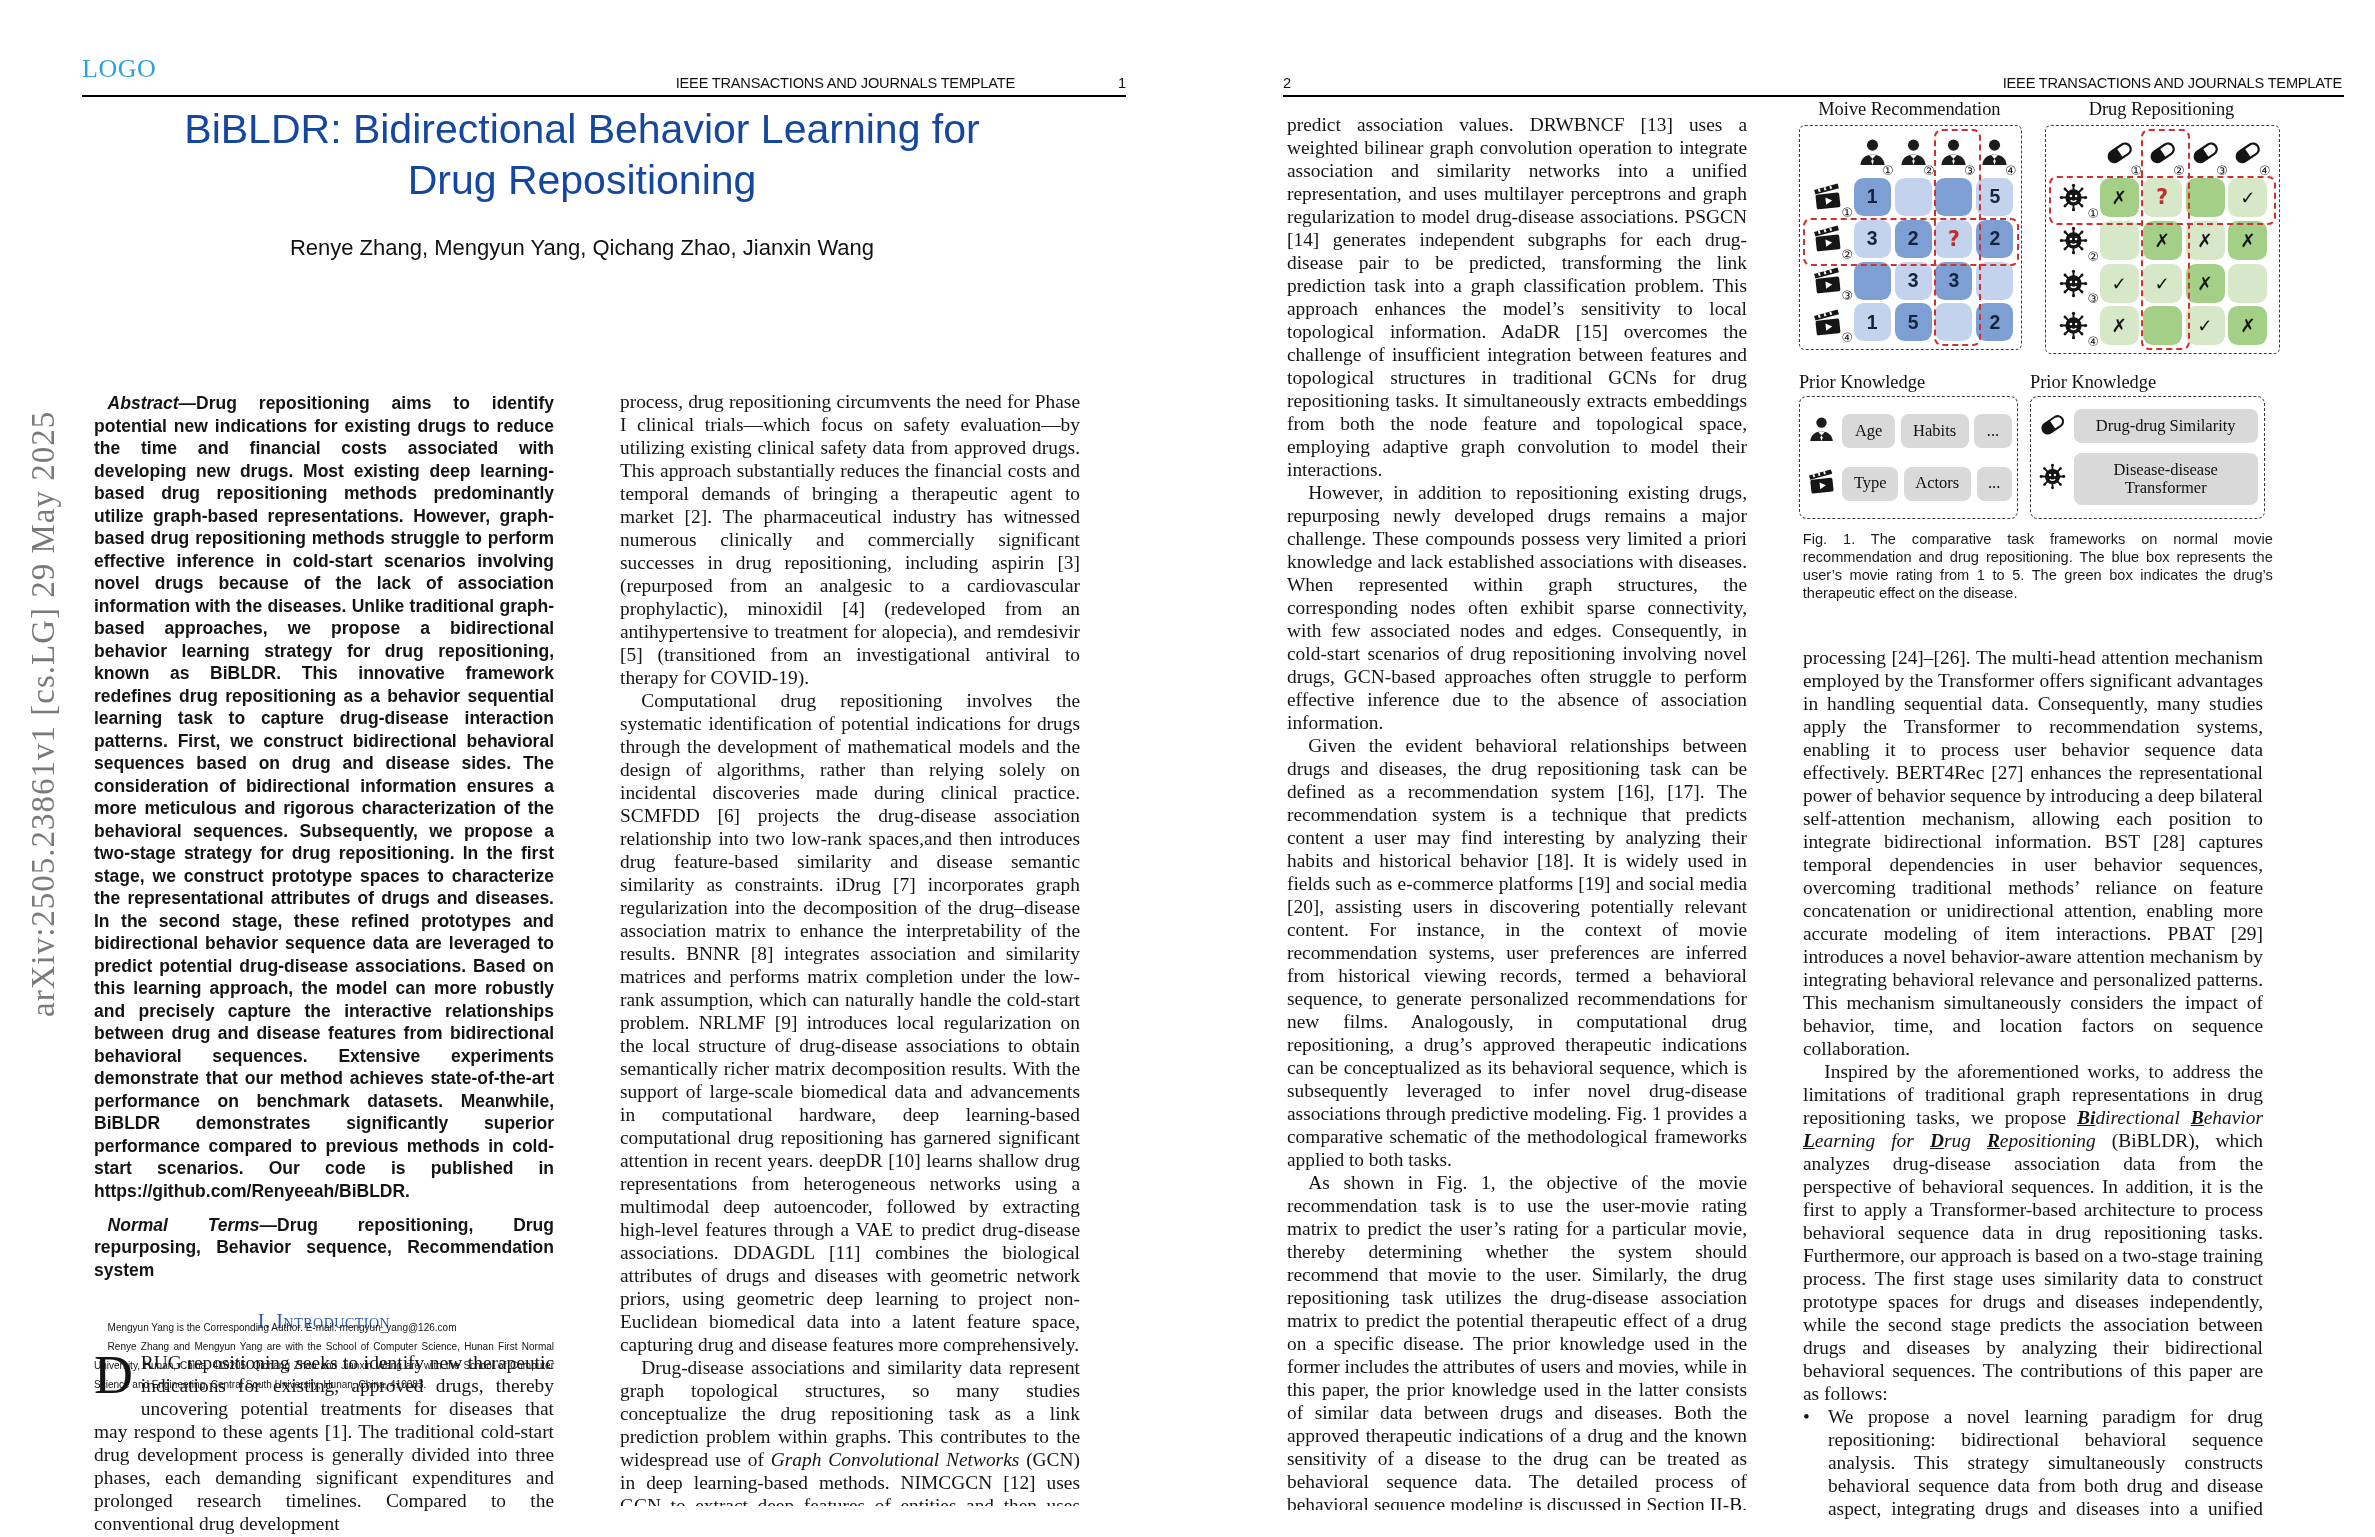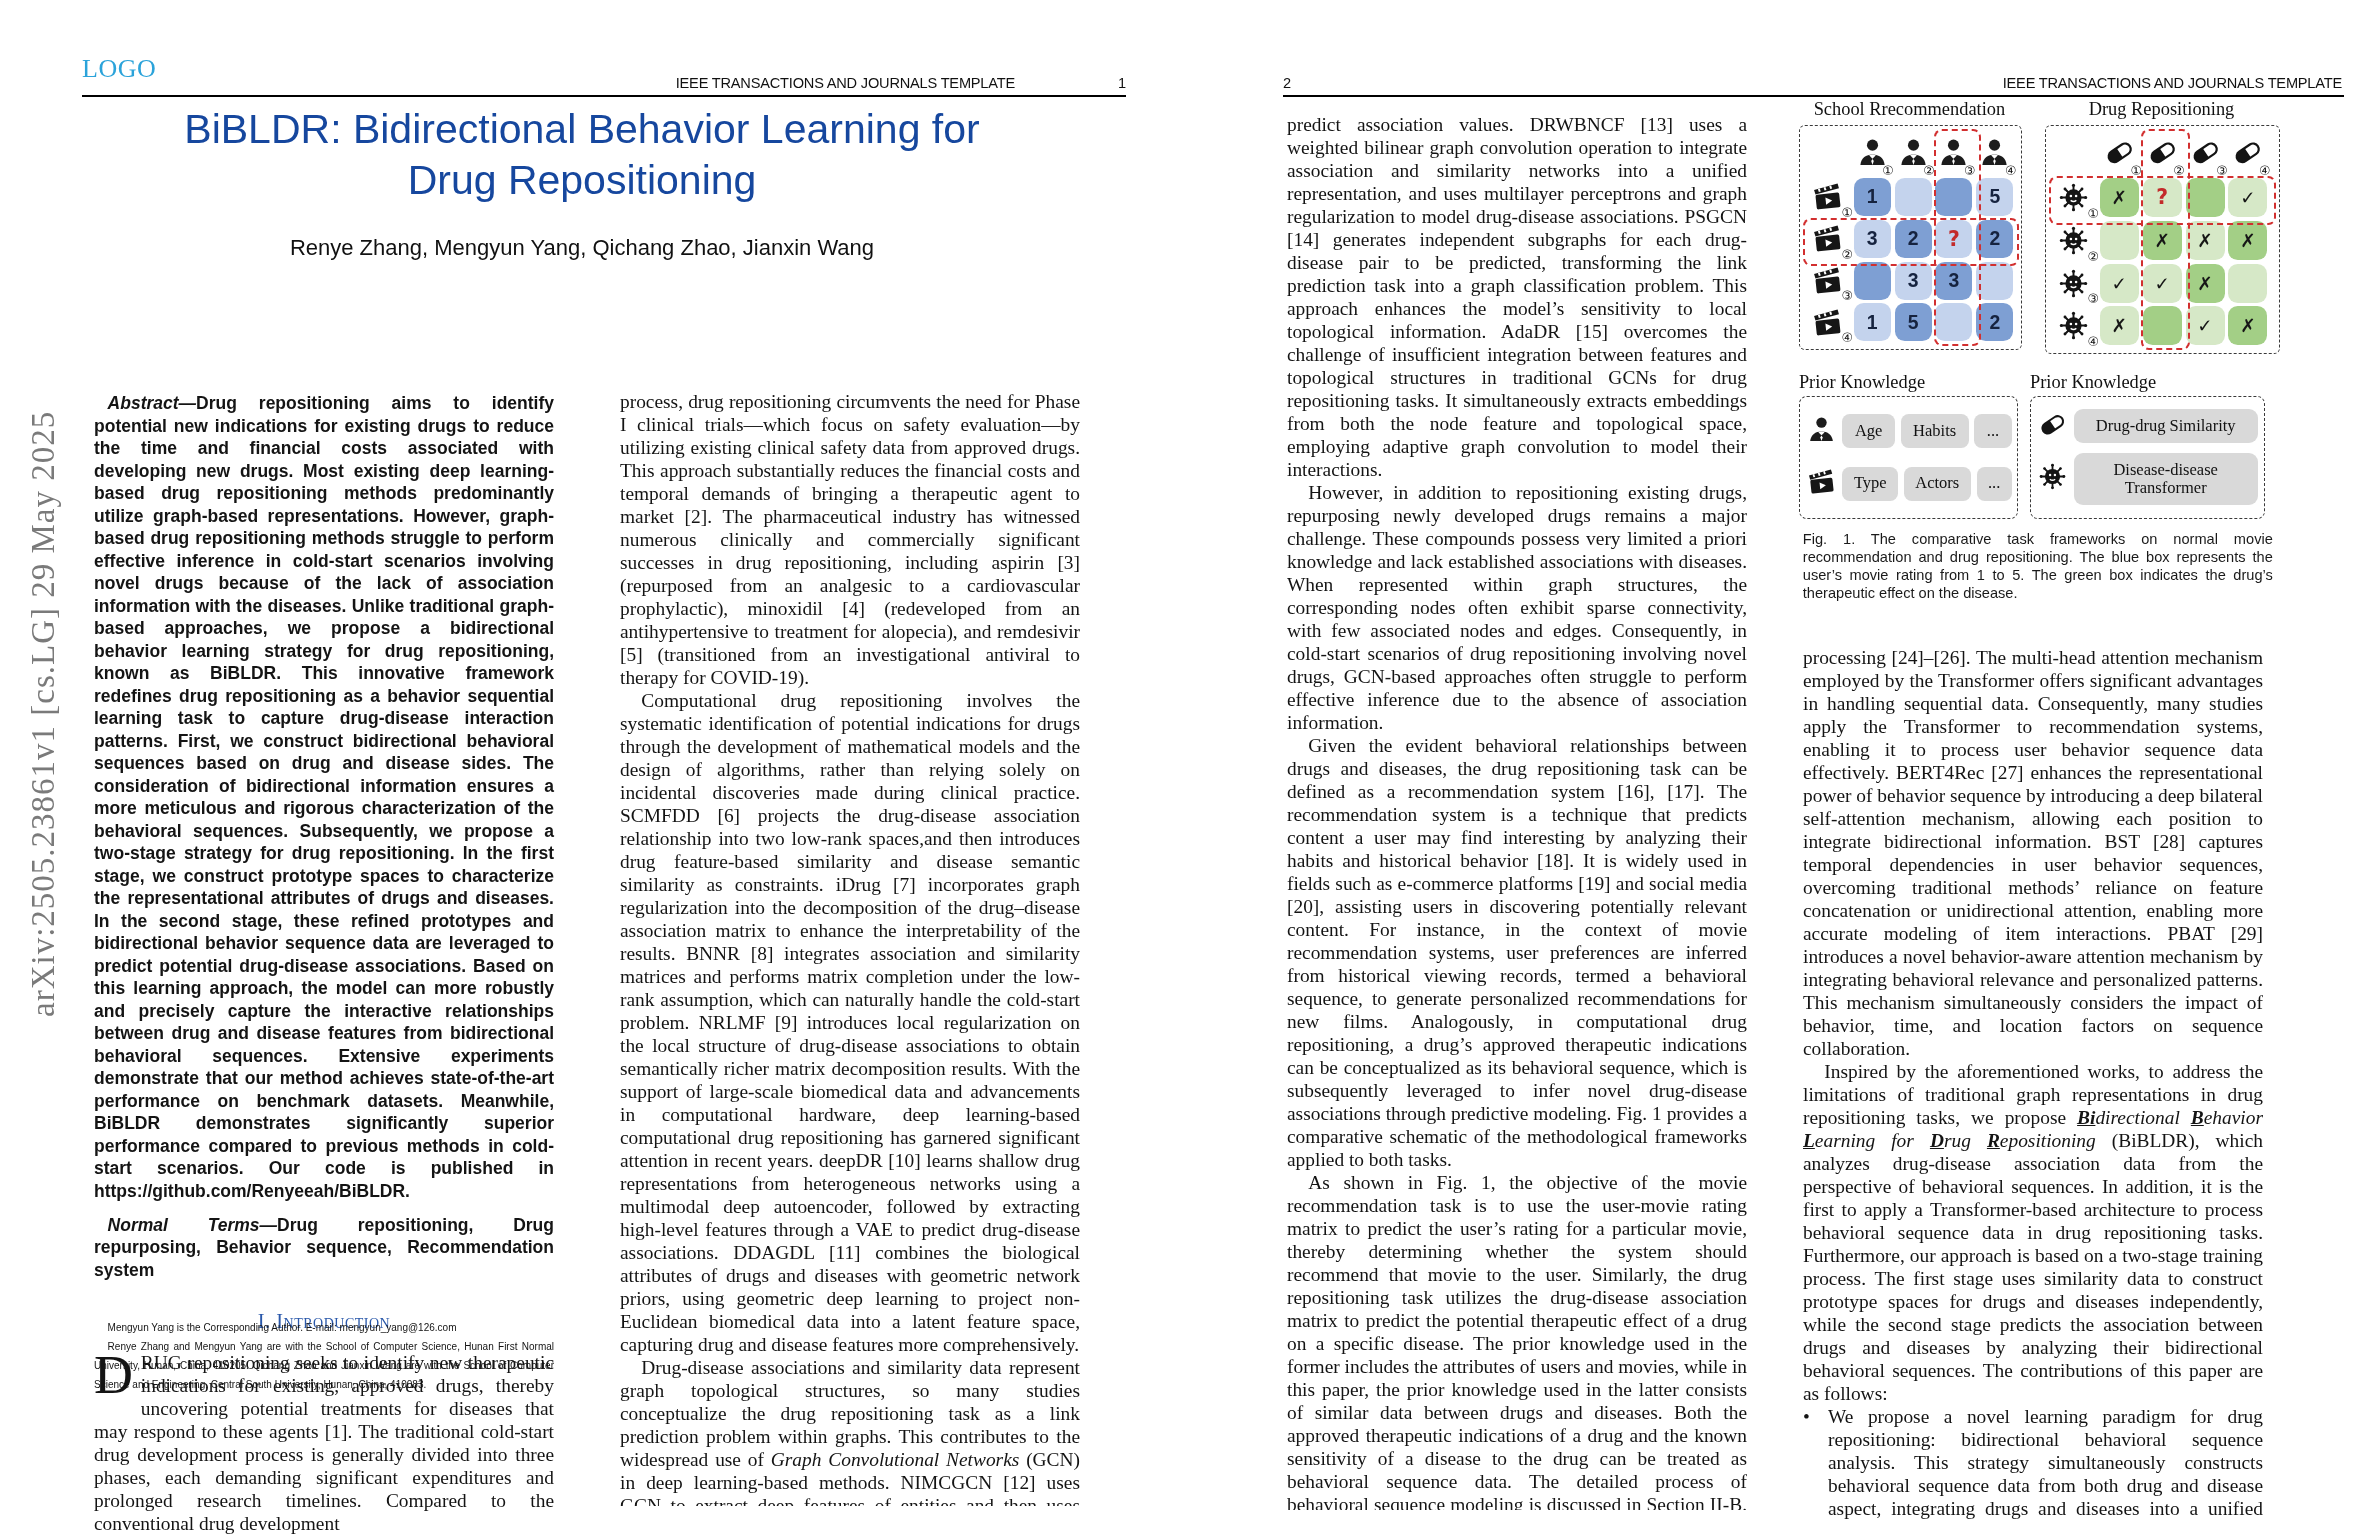--- a/index.html
+++ b/index.html
@@ -63,21 +63,21 @@
   .pk-label{position:absolute;top:273px;font-size:18.4px;color:#111;}
   .pk{position:absolute;top:297px;border:1.9px dashed #3a3a3a;border-radius:7.8px;background:#fff;
       display:flex;flex-direction:column;justify-content:space-around;padding:7.8px 5.8px;}
   .pk.left{left:1.9px;width:206px;height:105px;}
   .pk.right{left:233px;width:221px;height:105px;}
   .pk-row{display:flex;align-items:center;gap:5.8px;}
   .pk-row svg{width:31px;height:29px;flex:0 0 auto;}
   .pk-box{background:#d9d9d9;border-radius:7.8px;font-size:16.5px;color:#111;text-align:center;
           padding:7.8px 5.8px;line-height:18.4px;font-family:"Liberation Serif",serif;}
   .pk.left .pk-box{flex:1 1 auto;}
-  .pk.right .pk-box{flex:1 1 auto;border-radius:9px;}
+  .pk.right .pk-box{flex:1 1 auto;}
   .fig-caption{position:absolute;left:5.8px;top:431px;width:470px;
     font-family:"Liberation Sans",sans-serif;font-size:14.6px;line-height:18px;color:#1a1a1a;text-align:justify;}
 </style>
 </head>
 <body>
 
 <div class="watermark">arXiv:2505.23861v1  [cs.LG]  29 May 2025</div>
 
 <div class="abs logo">LOGO</div>
 <div class="abs hdr" style="left:0;top:75px;width:1015px;text-align:right;">IEEE TRANSACTIONS AND JOURNALS TEMPLATE</div>
@@ -119,21 +119,21 @@
 <div class="abs rule" style="left:1283px;top:95px;width:1061px;"></div>
 
 <div class="abs col body-text" style="left:1287px;top:113px;width:460px;height:1397px;overflow:hidden;" id="p2col1">
     <p class="para"><span class="seg-n">predict association values. DRWBNCF [13] uses a weighted bilinear graph convolution operation to integrate association and similarity networks into a unified representation, and uses multilayer perceptrons and graph regularization to model drug-disease associations. PSGCN [14] generates independent subgraphs for each drug-disease pair to be predicted, transforming the link prediction task into a graph classification problem. This approach enhances the model’s sensitivity to local topological information. AdaDR [15] overcomes the challenge of insufficient integration between features and topological structures in traditional GCNs for drug repositioning tasks. It simultaneously extracts embeddings from both the node feature and topological space, employing adaptive graph convolution to model their interactions.</span></p>
     <p class="para ind"><span class="seg-n">However, in addition to repositioning existing drugs, repurposing newly developed drugs remains a major challenge. These compounds possess very limited a priori knowledge and lack established associations with diseases. When represented within graph structures, the corresponding nodes often exhibit sparse connectivity, with few associated nodes and edges. Consequently, in cold-start scenarios of drug repositioning involving novel drugs, GCN-based approaches often struggle to perform effective inference due to the absence of association information.</span></p>
     <p class="para ind"><span class="seg-n">Given the evident behavioral relationships between drugs and diseases, the drug repositioning task can be defined as a recommendation system [16], [17]. The recommendation system is a technique that predicts content a user may find interesting by analyzing their habits and historical behavior [18]. It is widely used in fields such as e-commerce platforms [19] and social media [20], assisting users in discovering potentially relevant content. For instance, in the context of movie recommendation systems, user preferences are inferred from historical viewing records, termed a behavioral sequence, to generate personalized recommendations for new films. Analogously, in computational drug repositioning, a drug’s approved therapeutic indications can be conceptualized as its behavioral sequence, which is subsequently leveraged to infer novel drug-disease associations through predictive modeling. Fig. 1 provides a comparative schematic of the methodological frameworks applied to both tasks.</span></p>
     <p class="para ind"><span class="seg-n">As shown in Fig. 1, the objective of the movie recommendation task is to use the user-movie rating matrix to predict the user’s rating for a particular movie, thereby determining whether the system should recommend that movie to the user. Similarly, the drug repositioning task utilizes the drug-disease association matrix to predict the potential therapeutic effect of a drug on a specific disease. The prior knowledge used in the former includes the attributes of users and movies, while in this paper, the prior knowledge used in the latter consists of similar data between drugs and diseases. Both the approved therapeutic indications of a drug and the known sensitivity of a disease to the drug can be treated as behavioral sequence data. The detailed process of behavioral sequence modeling is discussed in Section II-B. Deep learning techniques make significant advancements in the field of recommendation systems [21], [22]. In recent years, the Transformer architecture [23] has achieved remarkable success in natural language</span></p>
   </div>
 
 <div class="abs fig">
-  <div class="fig-title" style="left:1.9px;width:221px;">School Rrecommendation</div>
+  <div class="fig-title" style="left:1.9px;width:221px;">Moive Recommendation</div>
   <div class="fig-title" style="left:248px;width:233px;">Drug Repositioning</div>
 
   <div class="panel movie" id="movie-panel">
     <div class="grid" id="movie-grid">
         <div class="corner"></div>
         <div class="gicon top">
           <svg viewBox="0 0 24 24">
             <circle cx="12" cy="6.3" r="4.3" fill="#1c1c1c"></circle>
             <path d="M2.6 21.6c.6-5.4 4.4-8 9.4-8s8.8 2.6 9.4 8z" fill="#1c1c1c"></path>
             <path d="M9.4 14.2 12 16.8l2.6-2.6-2.6-.6z" fill="#fff"></path>

